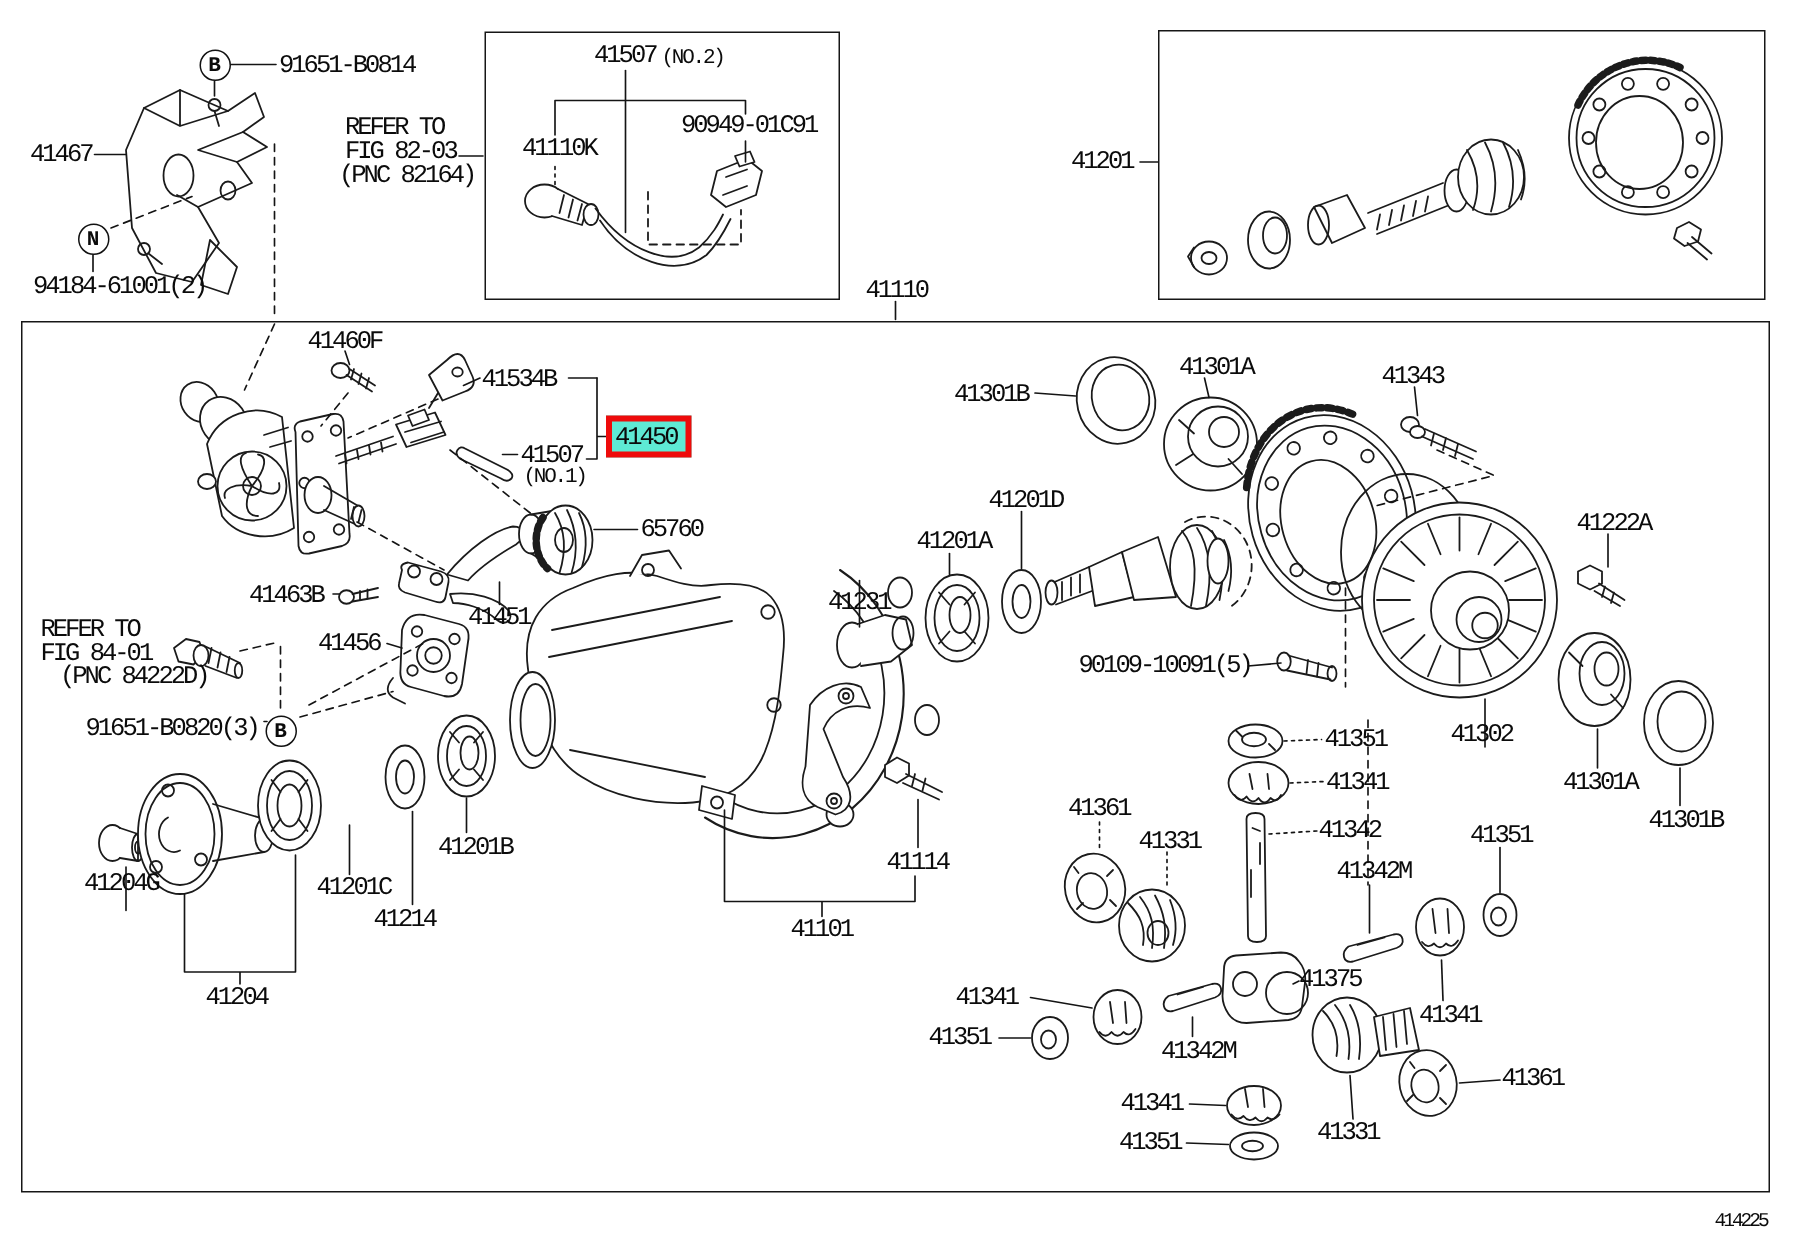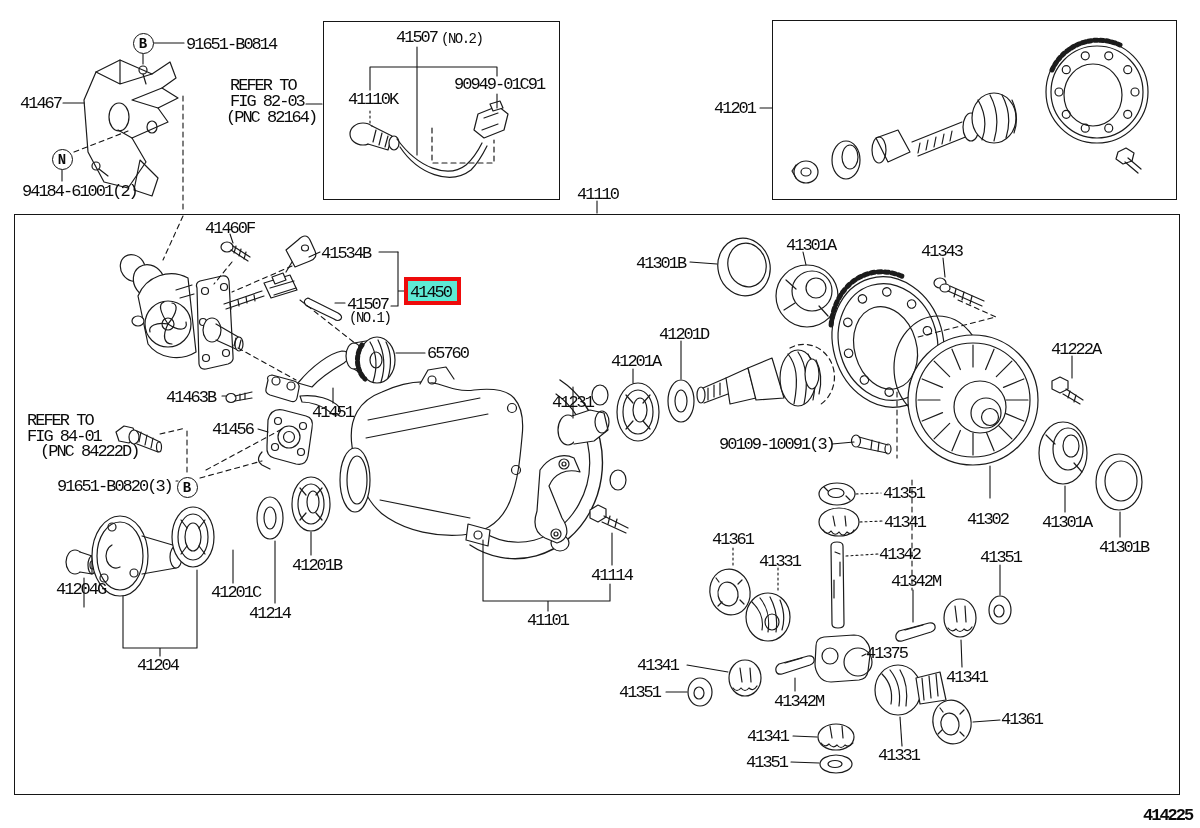--- a/index.html
+++ b/index.html
@@ -9,21 +9,21 @@
   .box{position:absolute;border:1.5px solid #161616;background:transparent;pointer-events:none;}
   .plabel{position:absolute;white-space:nowrap;font-weight:400;font-size:17px;
           letter-spacing:-2px;color:#0b0b0b;line-height:1.0;}
   .plabel.small{font-size:14px;letter-spacing:-1.5px;}
   .circle-letter{position:absolute;width:21px;height:21px;border:1.7px solid #111;
           border-radius:50%;text-align:center;font-weight:700;font-size:14px;
           line-height:20px;color:#0b0b0b;background:#fff;box-sizing:border-box;letter-spacing:0;}
   #highlight-callout{position:absolute;border:4px solid #0ea5e9;background:#5eead4;
           box-sizing:border-box;display:flex;align-items:flex-end;overflow:hidden;}
   #highlight-callout .plabel{position:static;padding-left:2px;}
-  #footer-code{position:absolute;font-weight:700;font-size:17px;letter-spacing:-2px;color:#0b0b0b;}
+  #footer-code{position:absolute;font-weight:400;font-size:13px;letter-spacing:-2px;color:#0b0b0b;}
 </style>
 </head>
 <body>
 
 <div id="stage">
 
 <svg id="artwork" width="1200" height="828" viewBox="0 0 1200 828">
  <g stroke="#1b1b1b" stroke-width="1.2" fill="none" stroke-linecap="round" stroke-linejoin="round">
 
   <g>
@@ -514,25 +514,25 @@
       <div class="plabel" style="left: 659px; top: 326px;">41201D</div>
       <div class="plabel" style="left: 611px; top: 353px;">41201A</div>
       <div class="plabel" style="left: 552px; top: 371px; margin-top: 23px;">41231</div>
       <div class="plabel" style="left: 1051px; top: 341px; text-align: right;">41222A</div>
       <div class="plabel" style="left: 166px; top: 389px;">41463B</div>
       <div class="plabel" style="left: 312px; top: 404px;">41451</div>
       <div class="plabel" style="left: 27px; top: 412px;">REFER TO</div>
       <div class="plabel" style="left: 27px; top: 428px;">FIG 84-01</div>
       <div class="plabel" style="left: 22px; top: 443px; margin-left: 18px;">(PNC 84222D)</div>
       <div class="plabel" style="left: 212px; top: 421px;">41456</div>
-      <div class="plabel" style="left: 719px; top: 436px;">90109-10091(3)</div>
+      <div class="plabel" style="left: 719px; top: 436px;">90109-10091(5)</div>
       <div class="plabel" style="left: 57px; top: 478px; text-align: center;">91651-B0820(3)</div>
       <div class="plabel" style="left: 883px; top: 485px;">41351</div>
       <div class="plabel" style="left: 884px; top: 514px;">41341</div>
-      <div class="plabel" style="left: 967px; top: 511px;">41302</div>
+      <div class="plabel" style="left: 967px; top: 482px;">41302</div>
       <div class="plabel" style="left: 1042px; top: 514px;">41301A</div>
       <div class="plabel" style="left: 1099px; top: 539px;">41301B</div>
       <div class="plabel" style="left: 712px; top: 531px;">41361</div>
       <div class="plabel" style="left: 759px; top: 553px;">41331</div>
       <div class="plabel" style="left: 879px; top: 546px;">41342</div>
       <div class="plabel" style="left: 980px; top: 549px;">41351</div>
       <div class="plabel" style="left: 292px; top: 557px;">41201B</div>
       <div class="plabel" style="left: 891px; top: 573px;">41342M</div>
       <div class="plabel" style="left: 591px; top: 567px;">41114</div>
       <div class="plabel" style="left: 211px; top: 584px;">41201C</div>

